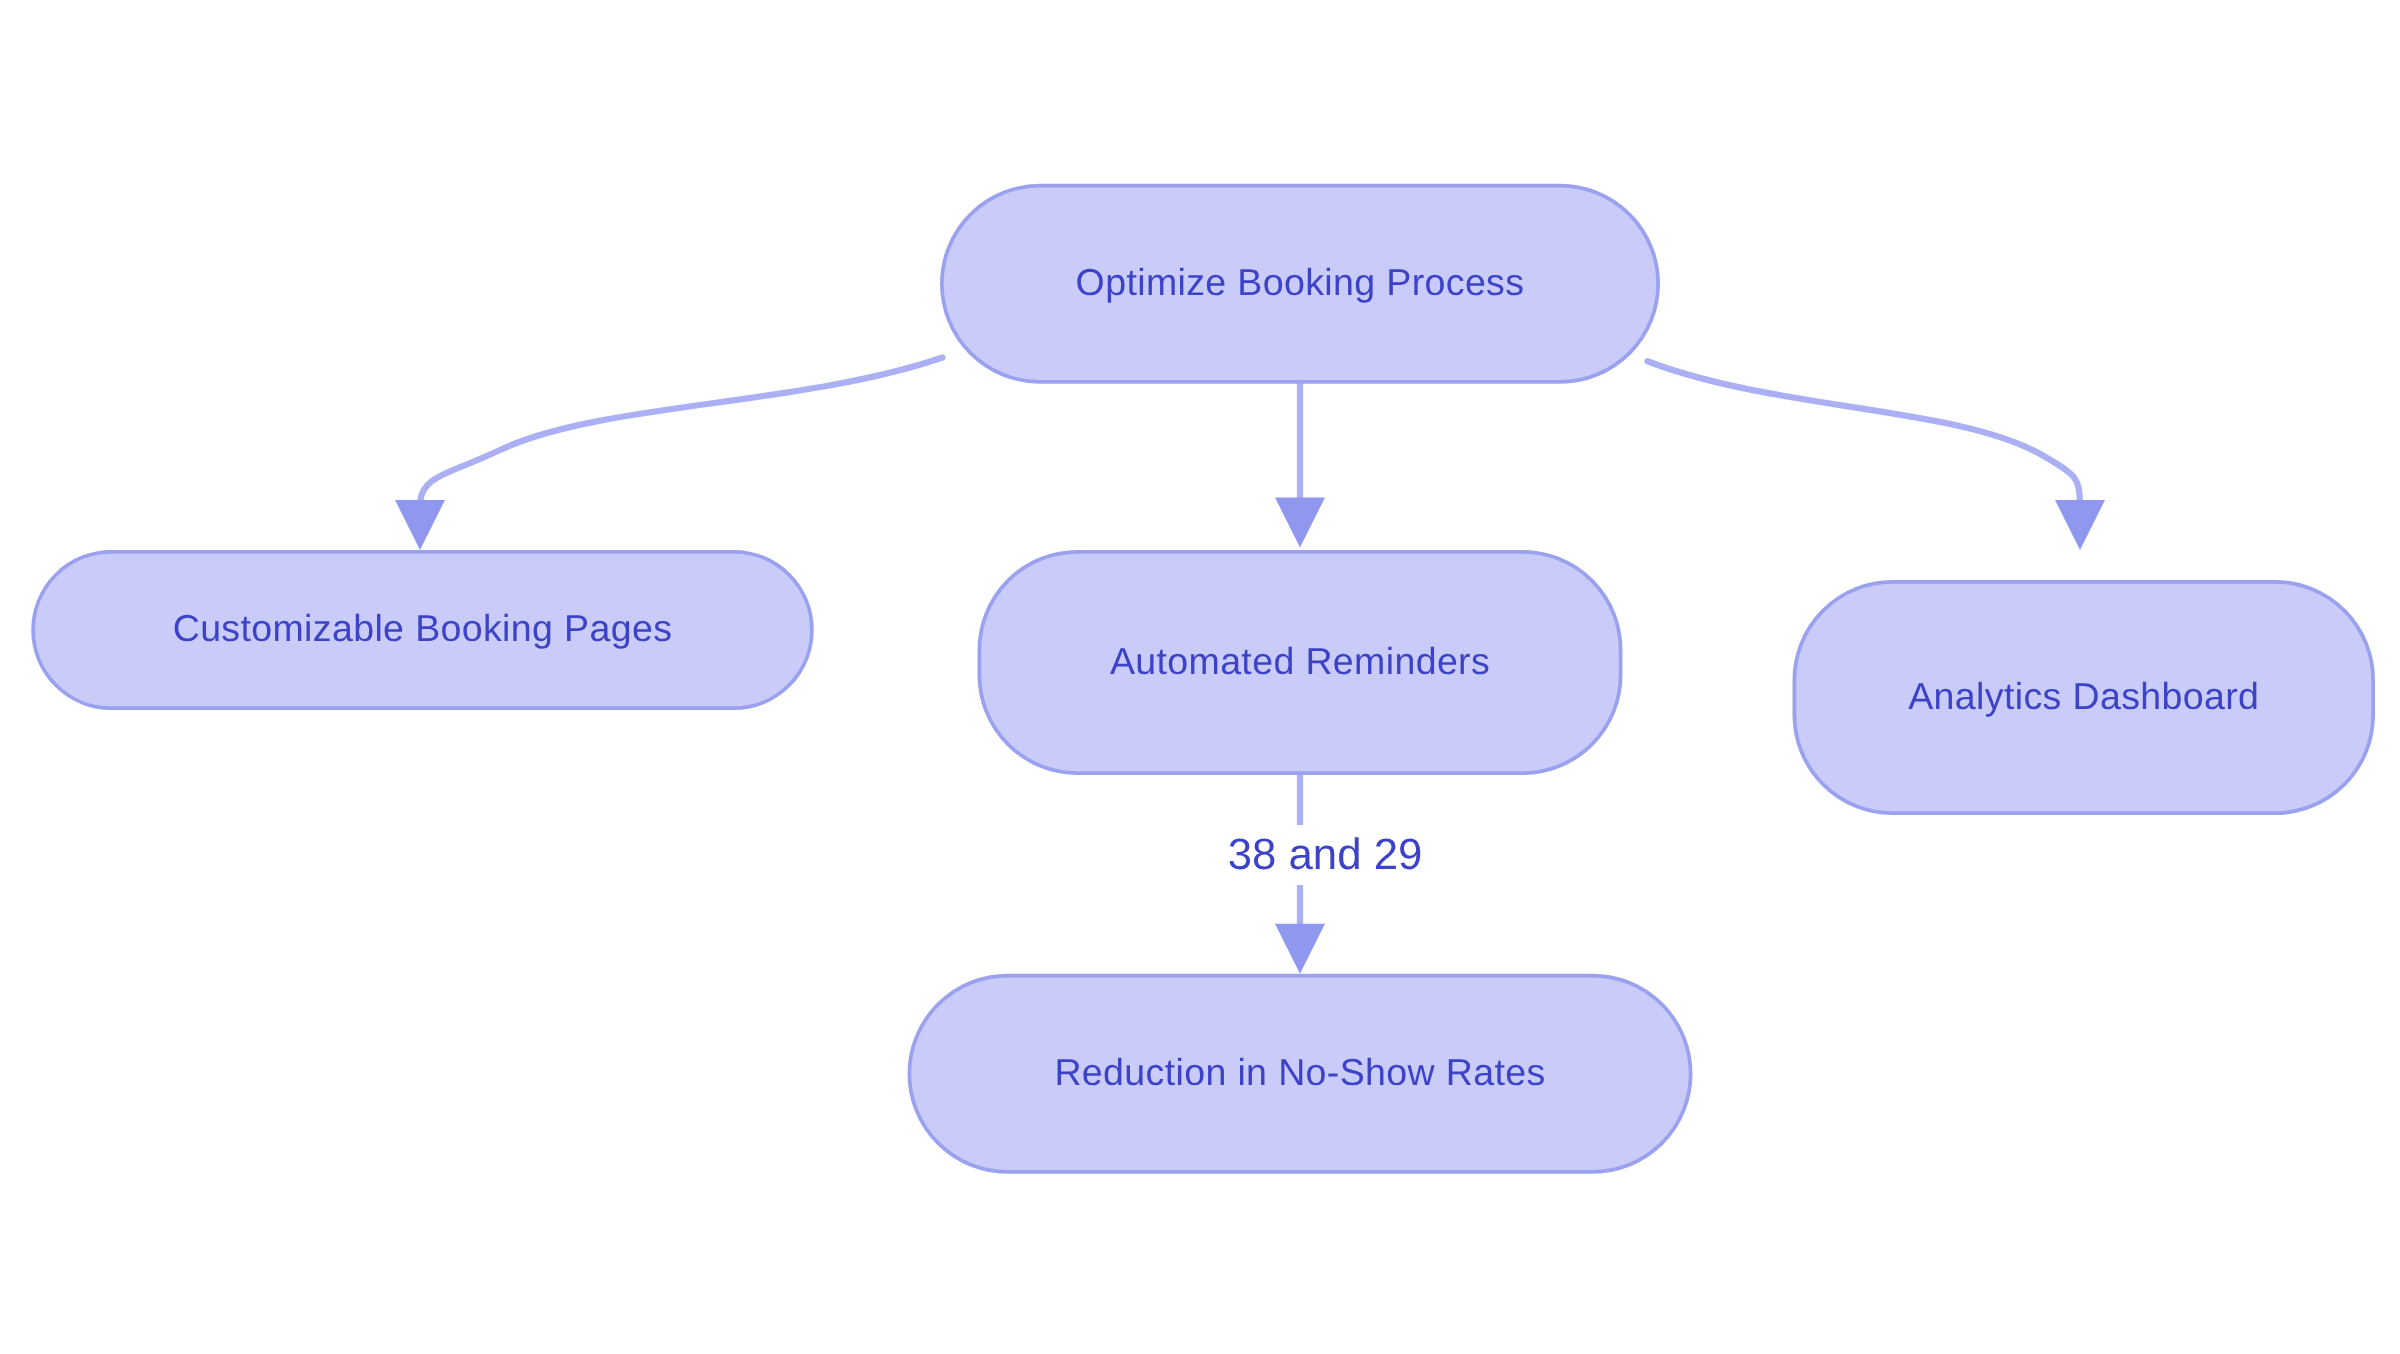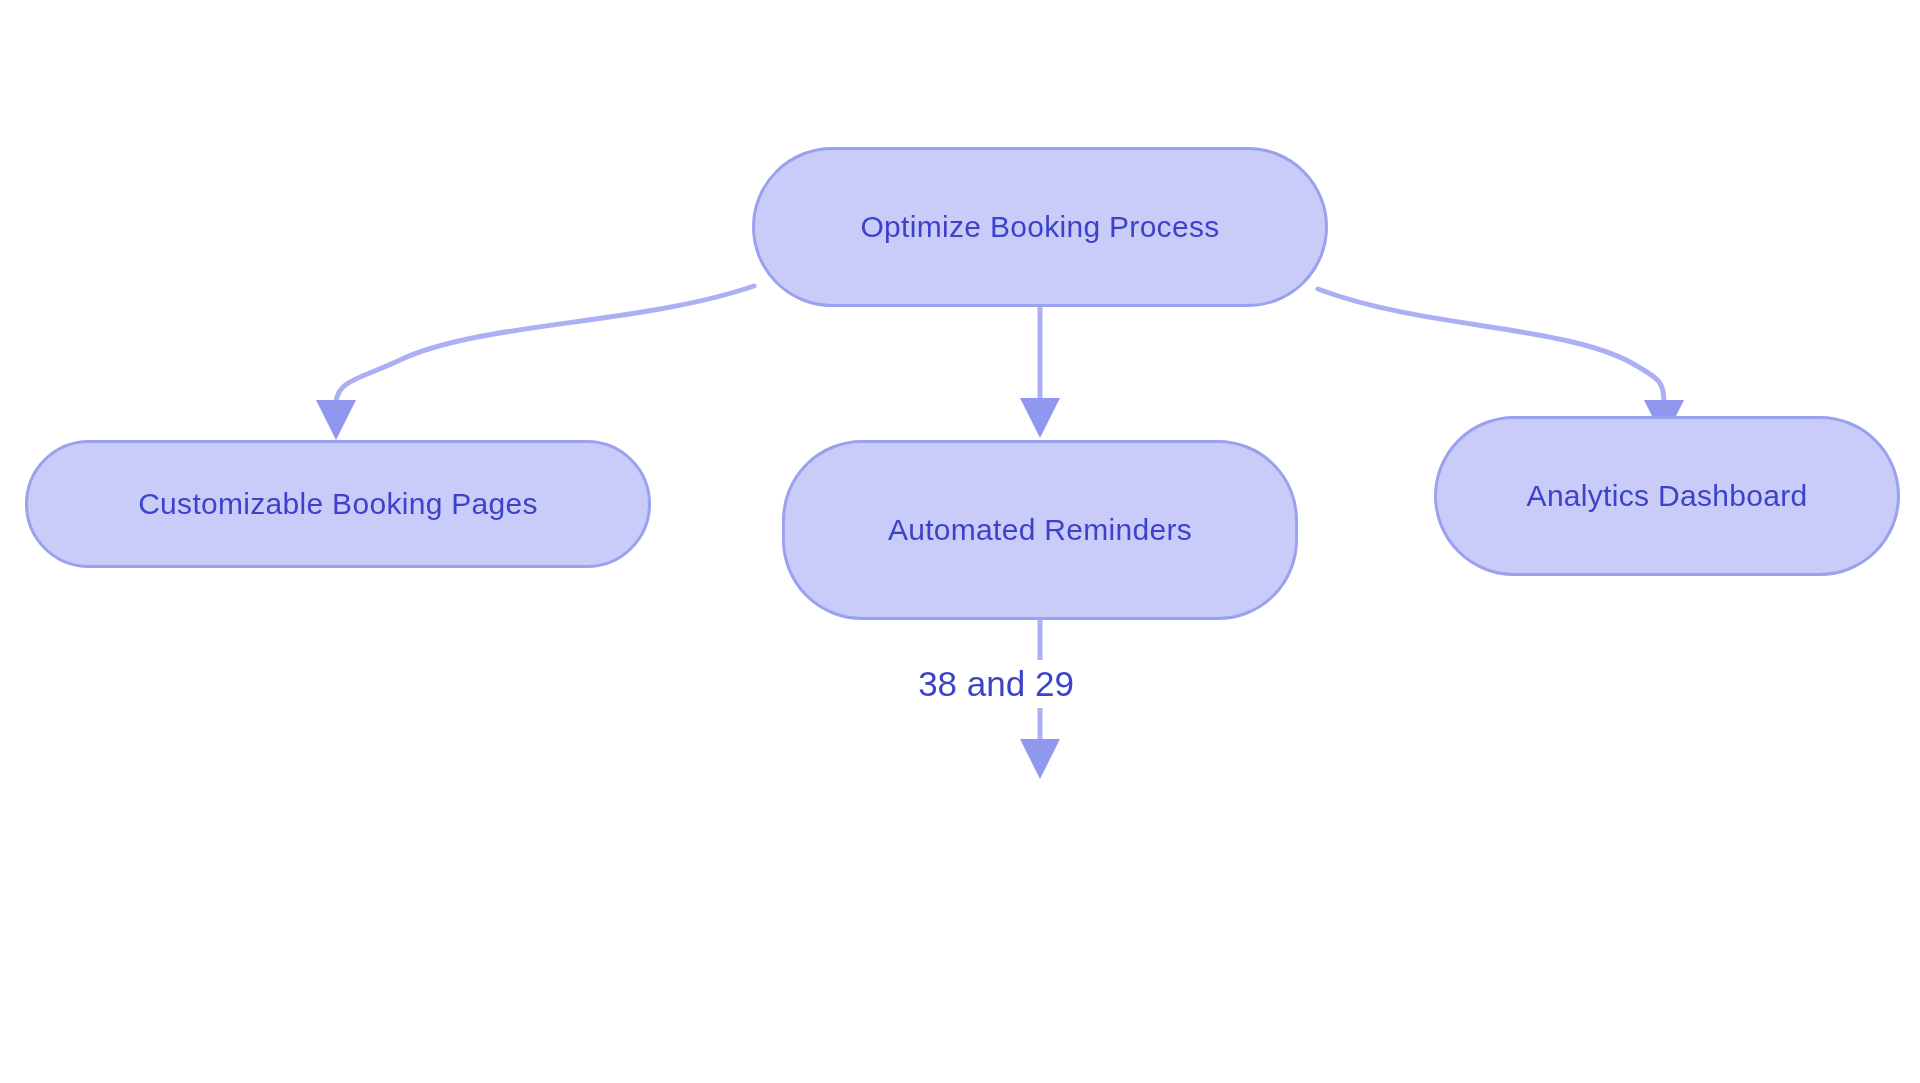--- a/index.html
+++ b/index.html
@@ -81,20 +81,23 @@
   </div>
 
   <div class="node" style="left:25px; top:440px; width:626px; height:128px;">
     <span>Customizable Booking Pages</span>
   </div>
 
   <div class="node" style="left:782px; top:440px; width:516px; height:180px;">
     <span>Automated Reminders</span>
   </div>
 
-  <div class="node" style="left:1434px; top:416px; width:466px; height:160px;">
+  <div class="node" style="left:1434px; top:464px; width:466px; height:188px;">
     <span>Analytics Dashboard</span>
   </div>
 
+  <div class="node" style="left:726px; top:779px; width:628px; height:160px;">
+    <span>Reduction in No-Show Rates</span>
+  </div>
 
-  <div class="edge-label" style="left:996px; top:684px;">38 and 29</div>
+  <div class="edge-label" style="left:1060px; top:684px;">38 and 29</div>
 
 </div>
 
 </body></html>

